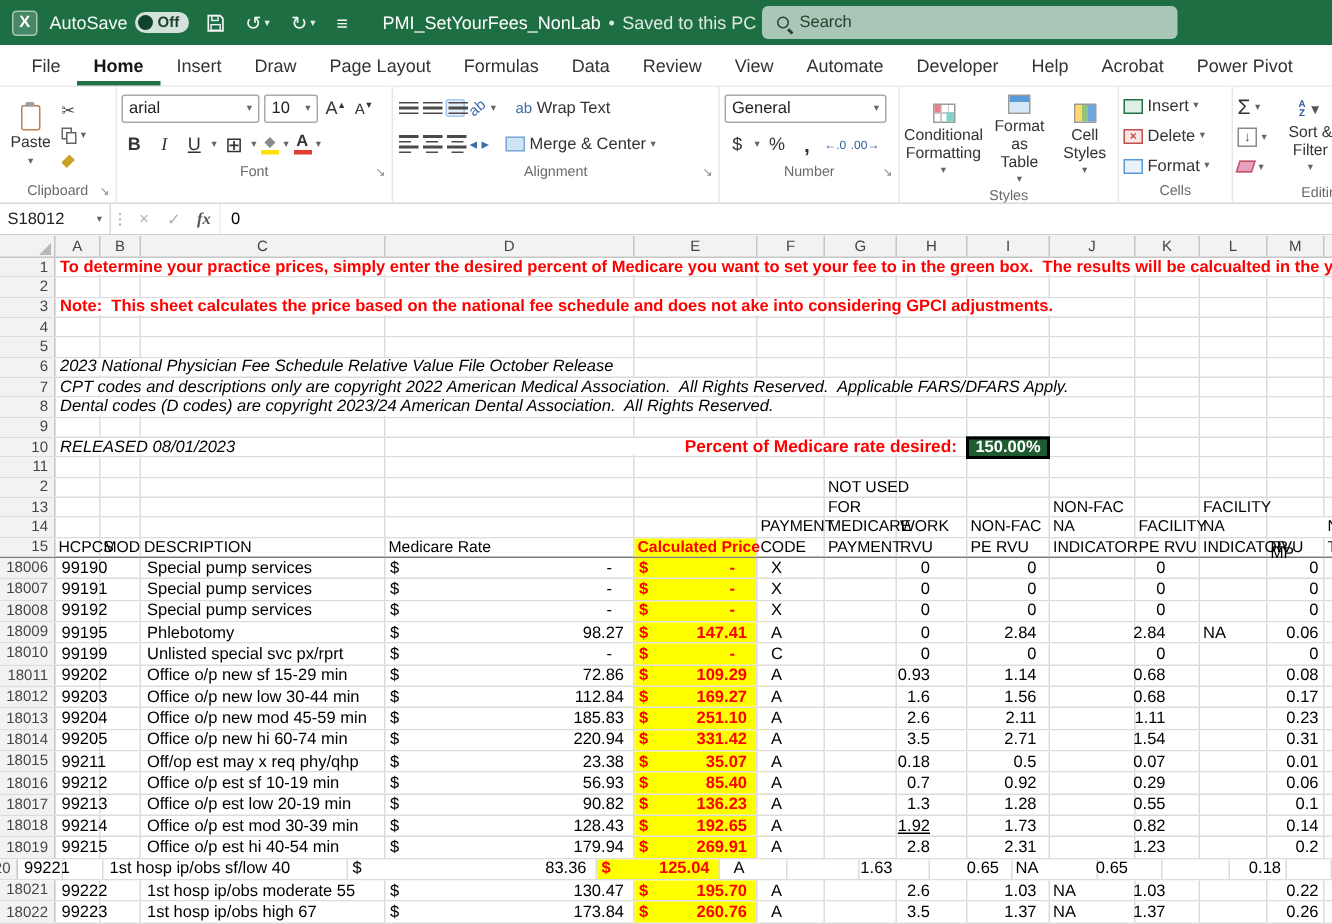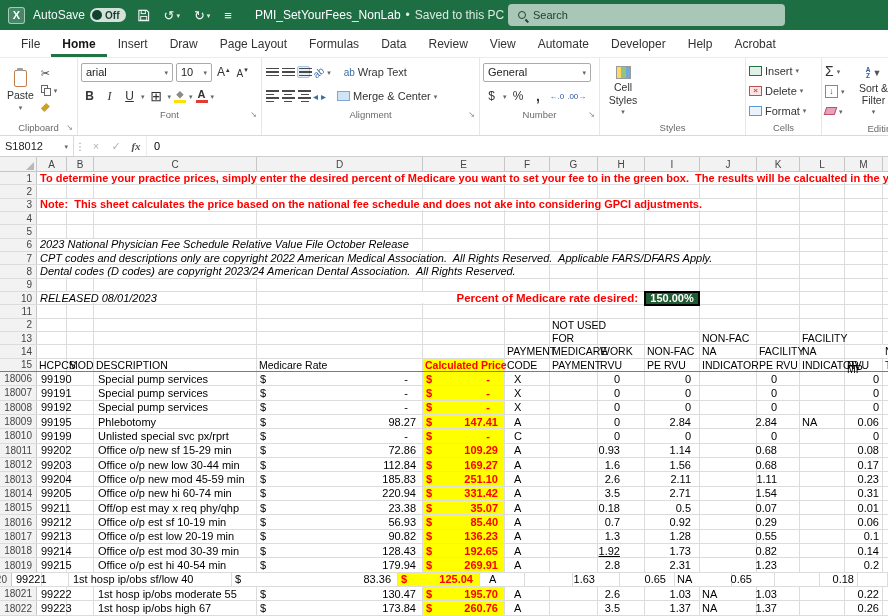--- a/index.html
+++ b/index.html
@@ -173,20 +173,21 @@
       <div class="mtab">Draw</div>
       <div class="mtab">Page Layout</div>
       <div class="mtab">Formulas</div>
       <div class="mtab">Data</div>
       <div class="mtab">Review</div>
       <div class="mtab">View</div>
       <div class="mtab">Automate</div>
       <div class="mtab">Developer</div>
       <div class="mtab">Help</div>
       <div class="mtab">Acrobat</div>
+      <div class="mtab">Power Pivot</div>
     </div>
 
   <div class="ribbon">
 
     <div class="rgroup" style="width:78px">
       <div class="rbody">
         <div class="bigbtn">
           <span class="clipic">
               <i class="cliptop"></i>
             </span>
@@ -343,20 +344,30 @@
         </div>
       </div>
       <div class="rlabel">
           <span>Number</span>
           <span class="launcher">↘</span>
         </div>
     </div>
 
     <div class="rgroup" style="width:146px">
       <div class="rbody">
+        <div class="bigbtn" style="width:52px">
+            <span class="sty-ic cf"></span>
+            <span>Conditional Formatting</span>
+            <span class="chev" style="color:#555">▾</span>
+          </div>
+        <div class="bigbtn" style="width:46px">
+            <span class="sty-ic ft"></span>
+            <span>Format as Table</span>
+            <span class="chev" style="color:#555">▾</span>
+          </div>
         <div class="bigbtn" style="width:40px">
             <span class="sty-ic cs"></span>
             <span>Cell Styles</span>
             <span class="chev" style="color:#555">▾</span>
           </div>
       </div>
       <div class="rlabel">
           <span>Styles</span>
         </div>
     </div>

